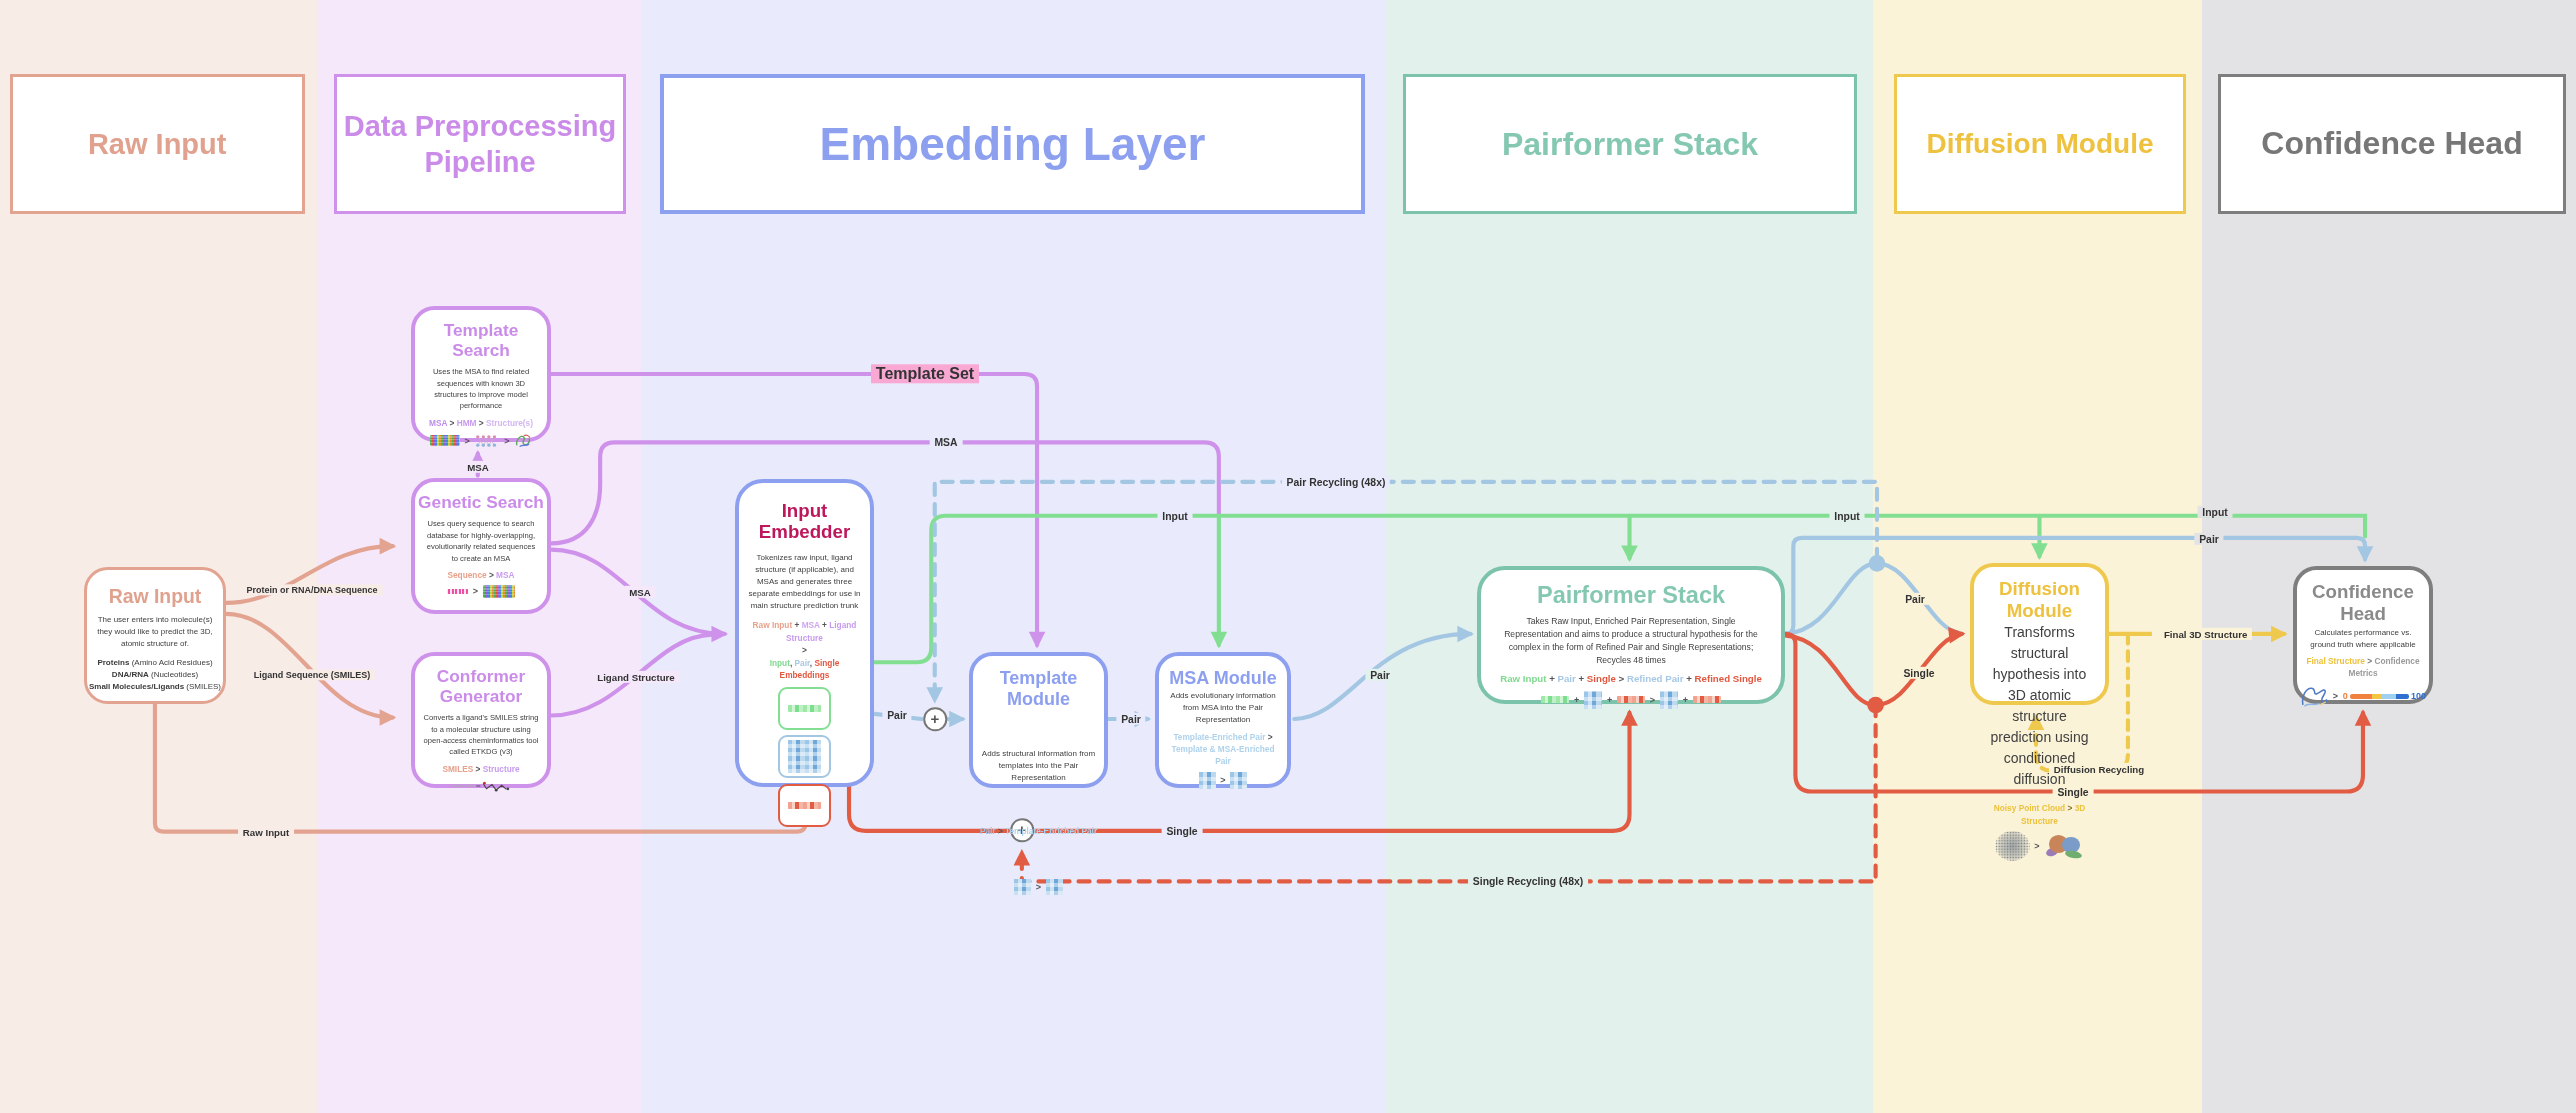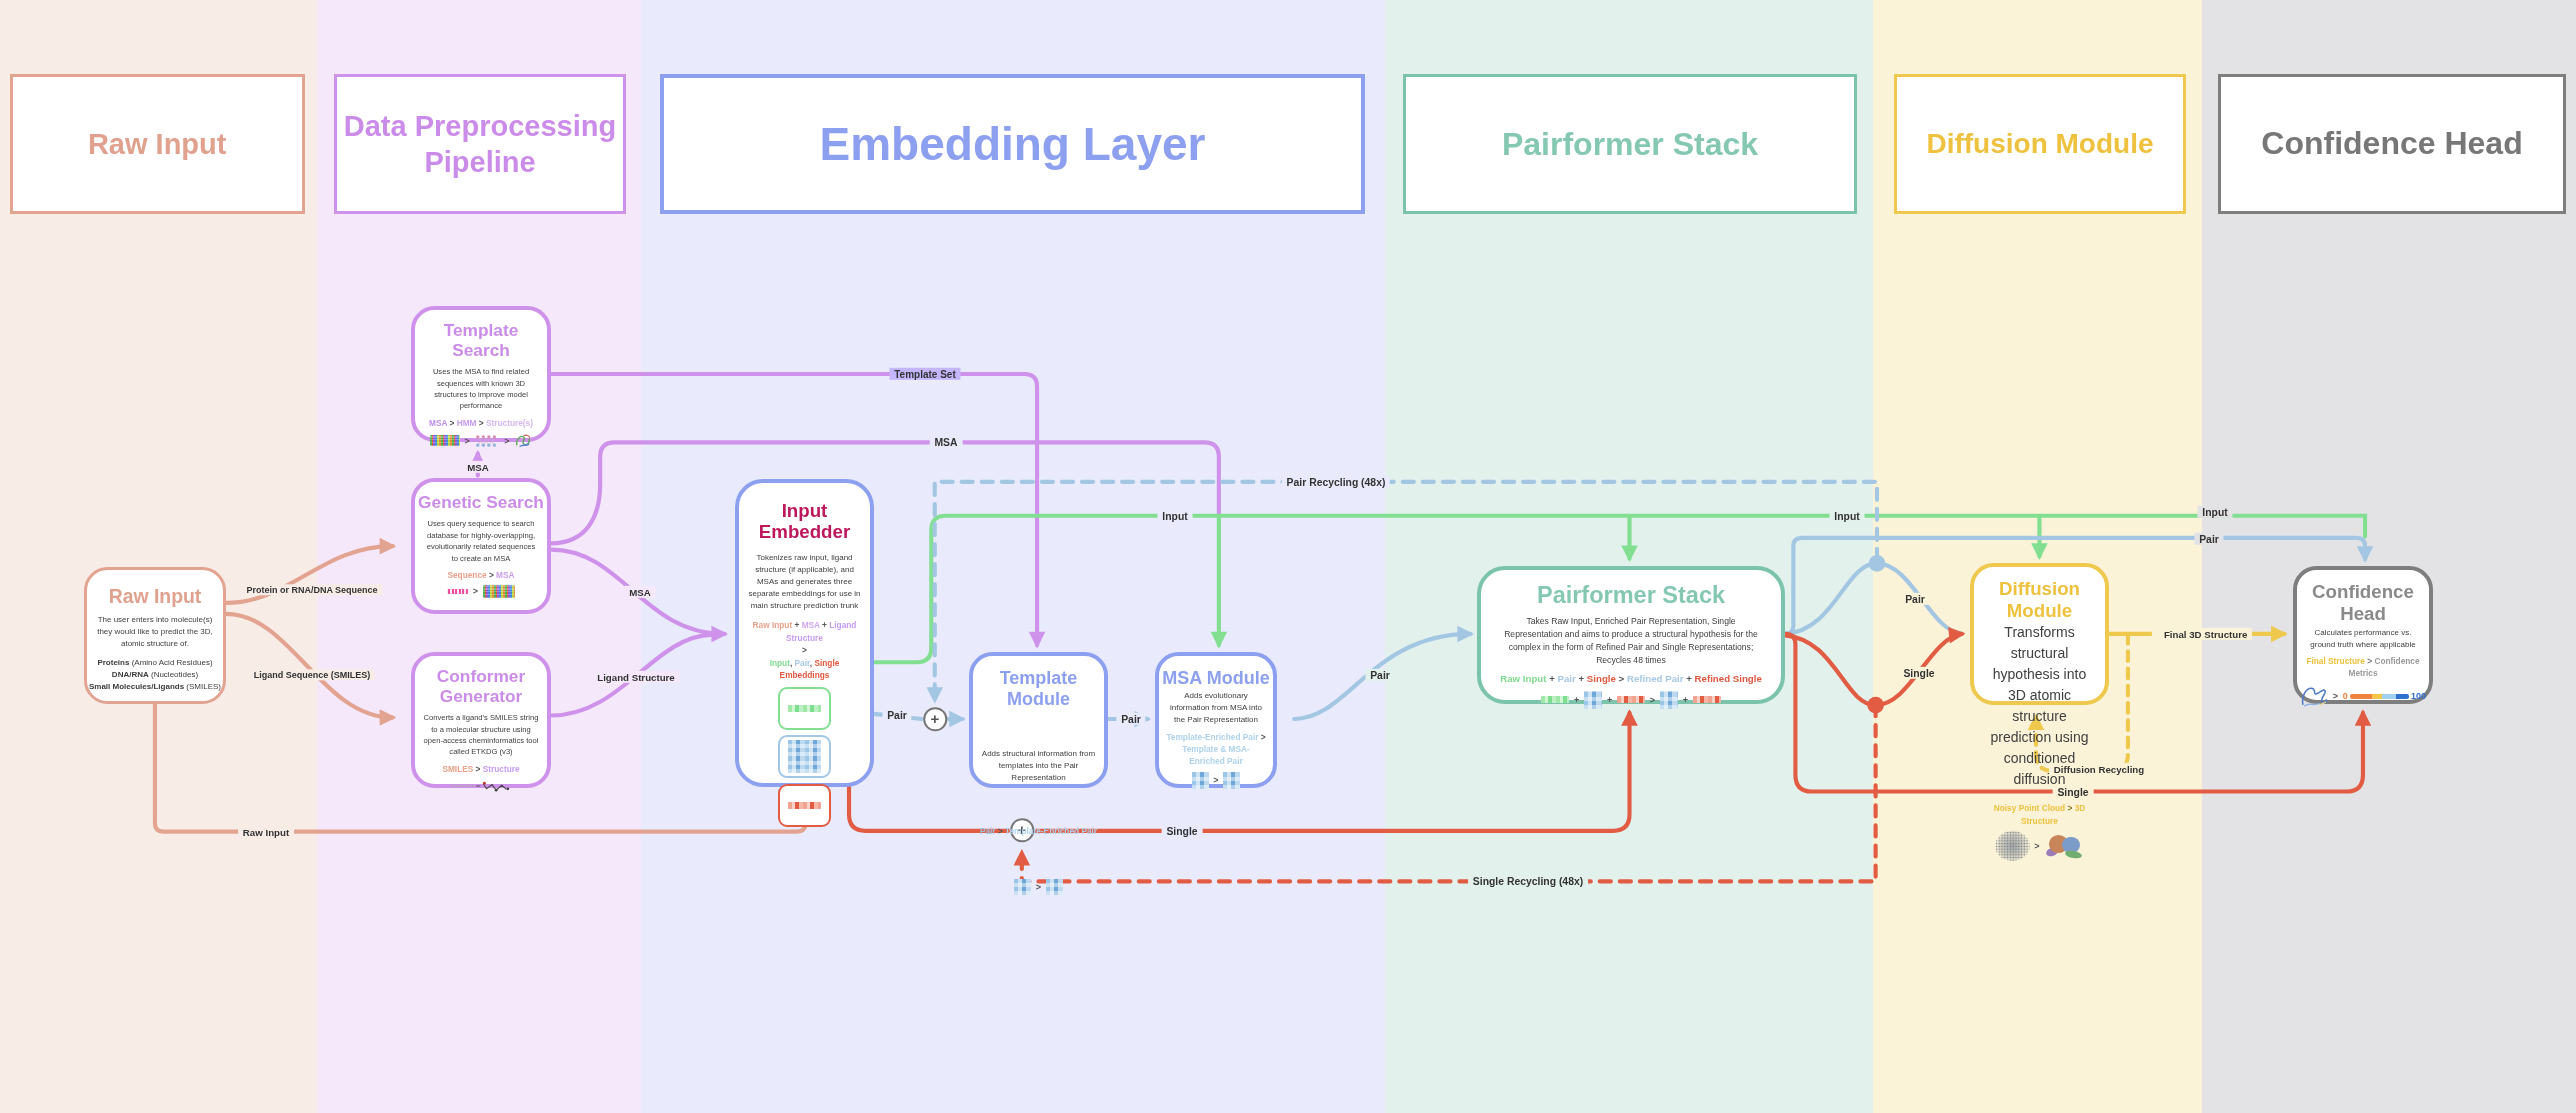--- a/index.html
+++ b/index.html
@@ -41,21 +41,21 @@
   .n-tsearch .title,.n-gsearch .title,.n-conf .title{color:#cb8ce9;font-size:17.3px;margin:11px 0 5.5px;}
   .n-tsearch .body,.n-gsearch .body,.n-conf .body{font-size:7.6px;}
   .n-tsearch .cap,.n-gsearch .cap,.n-conf .cap{font-size:8.3px;margin-top:4.8px;}
 
   .n-embed{left:735px;top:479px;width:139px;height:308px;border:4.1px solid #8da0f0;border-radius:28px;}
   .n-embed .title{color:#be185d;font-size:18.7px;margin:16.6px 0 9.7px;}
   .n-embed .body{font-size:8px;}
   .n-embed .cap{font-size:8.3px;margin-top:7px;}
 
   .n-tmod,.n-mmod{top:652px;width:139px;height:136px;border:4.1px solid #8da0f0;}
-  .n-tmod{left:969px;gap:37px;} .n-mmod{left:1155px;width:122px;}
+  .n-tmod{left:969px;gap:37px;} .n-mmod{left:1155px;width:136px;}
   .n-tmod .title,.n-mmod .title{color:#8da0f0;font-size:18px;margin-top:12.4px;}
   .n-tmod .body,.n-mmod .body{font-size:8px;margin-top:1.4px;}
   .n-tmod .cap,.n-mmod .cap{font-size:8.3px;margin-top:4.1px;}
 
   .n-pairf{left:1477px;top:566px;width:308px;height:138px;border:4.1px solid #7cc3ac;border-radius:28px;}
   .n-pairf .title{color:#85c8b2;font-size:23.5px;margin:12.4px 0 5.5px;}
   .n-pairf .body{font-size:8.6px;padding:0 18px;}
   .n-pairf .cap{font-size:9.7px;margin-top:5.5px;}
 
   .n-diff{left:1970px;top:563px;width:139px;height:142px;border:4.1px solid #eec94e;}
@@ -379,21 +379,21 @@
     </div>
   </div>
 
 <div class="elabel" style="left: 312px; top: 590px; background: rgb(248, 236, 231); font-size: 9px;">Protein or RNA/DNA Sequence</div>
     <div class="elabel" style="left: 312px; top: 675px; background: rgb(248, 236, 231); font-size: 9px;">Ligand Sequence (SMILES)</div>
     <div class="elabel" style="left: 266px; top: 832px; background: rgb(248, 236, 231); font-size: 9.7px;">Raw Input</div>
     <div class="elabel" style="left: 478px; top: 467px; background: rgb(245, 232, 251); font-size: 9.7px;">MSA</div>
     <div class="elabel" style="left: 640px; top: 592px; background: rgb(245, 232, 251); font-size: 9.7px;">MSA</div>
     <div class="elabel" style="left: 636px; top: 677px; background: rgb(245, 232, 251); font-size: 9.7px;">Ligand Structure</div>
     <div class="elabel" style="left: 946px; top: 442px; background: rgb(233, 235, 252); font-size: 10.4px;">MSA</div>
-    <div class="elabel" style="left: 925px; top: 374px; background: #c4b5fd; font-size: 10px;">Template Set</div>
+    <div class="elabel" style="left: 925px; top: 374px; background: #f9a8d4; font-size: 16px;">Template Set</div>
     <div class="elabel" style="left: 897px; top: 715px; background: rgb(233, 235, 252); font-size: 10.4px;">Pair</div>
     <div class="elabel" style="left: 1131px; top: 719px; background: rgb(233, 235, 252); font-size: 10.4px;">Pair</div>
     <div class="elabel" style="left: 1380px; top: 675px; background: rgb(226, 241, 236); font-size: 10.4px;">Pair</div>
     <div class="elabel" style="left: 1336px; top: 482px; background: rgb(233, 235, 252); font-size: 10.4px;">Pair Recycling (48x)</div>
     <div class="elabel" style="left: 1175px; top: 516px; background: rgb(233, 235, 252); font-size: 10.4px;">Input</div>
     <div class="elabel" style="left: 1847px; top: 516px; background: rgb(226, 241, 236); font-size: 10.4px;">Input</div>
     <div class="elabel" style="left: 1182px; top: 831px; background: rgb(233, 235, 252); font-size: 10.4px;">Single</div>
     <div class="elabel" style="left: 1528px; top: 881px; background: rgb(226, 241, 236); font-size: 10.4px;">Single Recycling (48x)</div>
     <div class="elabel" style="left: 1915px; top: 599px; background: rgb(251, 243, 216); font-size: 10.4px;">Pair</div>
     <div class="elabel" style="left: 1919px; top: 673px; background: rgb(251, 243, 216); font-size: 10.4px;">Single</div>

